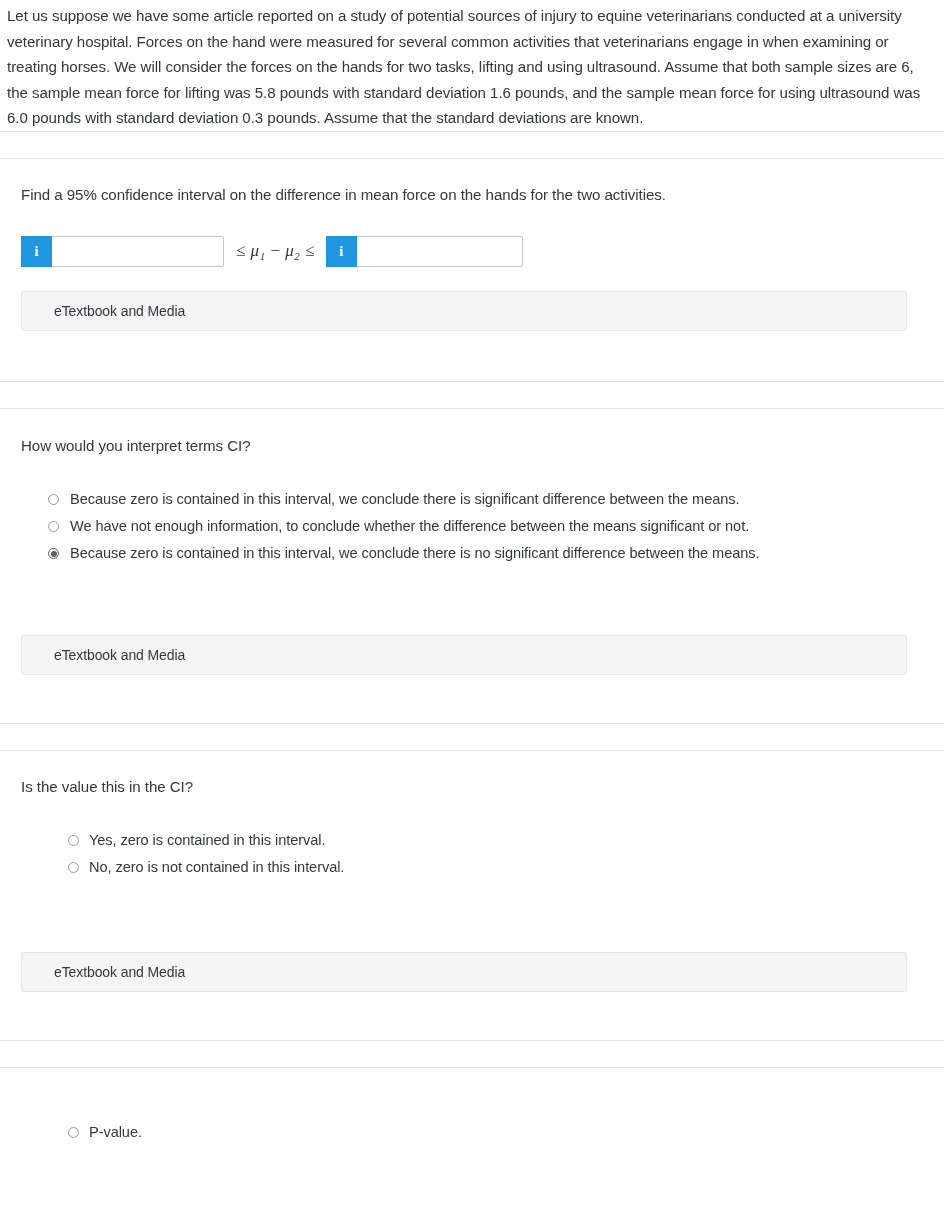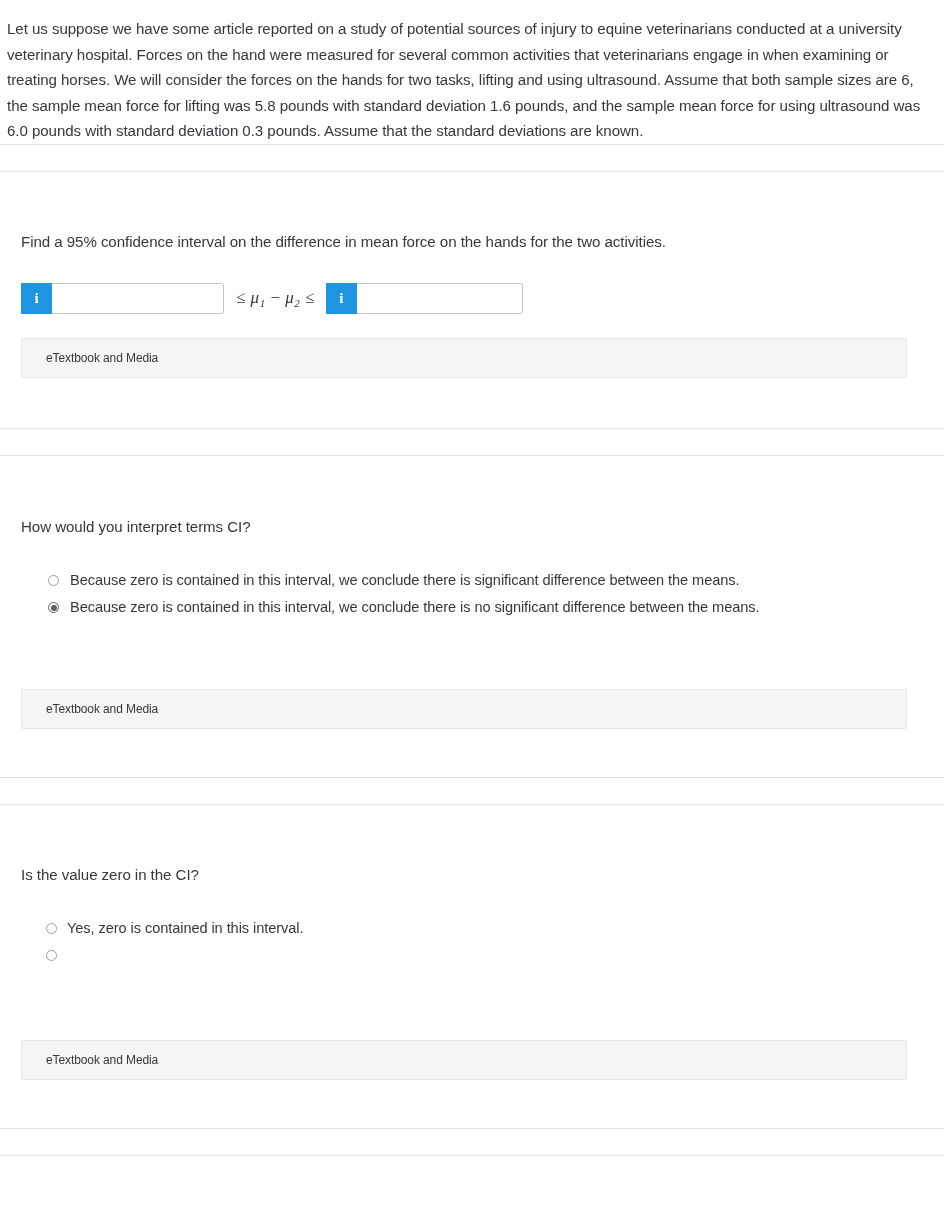--- a/index.html
+++ b/index.html
@@ -13,21 +13,21 @@
     height: 1206px;
     font-family: "Liberation Sans", sans-serif;
     color: #3b4044;
     overflow: hidden;
   }
 
   .page { width: 944px; position: relative; }
 
   
   .intro {
-    padding: 16px 22px 0 7px;
+    padding: 3px 22px 0 7px;
     font-size: 15.1px;
     line-height: 25.6px;
     color: #33383c;
     letter-spacing: -0.06px;
   }
 
   
   .sep { width: 100%; }
   .sep .rule {
     height: 1px;
@@ -37,21 +37,20 @@
   .sep .band { height: 26px; background: #ffffff; }
 
   
   .qblock { padding: 0 12px 0 0; }
   .qtext {
     padding: 0 22px 0 21px;
     font-size: 15.1px;
     line-height: 25px;
     color: #33383c;
     letter-spacing: -0.06px;
-    margin-top: 34px;
   }
 
   
   .answer-row {
     display: flex;
     align-items: center;
     padding-left: 21px;
     margin-top: 29px;
   }
   .field-wrap {
@@ -105,22 +104,22 @@
 
   
   .etextbook {
     margin: 24px 25px 0 21px;
     height: 40px;
     background: #f5f5f6;
     border: 1px solid #e6e7e8;
     border-radius: 2px;
     display: flex;
     align-items: center;
-    padding-left: 24px;
-    font-size: 12px;
+    padding-left: 32px;
+    font-size: 14px;
     color: #33383c;
     cursor: pointer;
     letter-spacing: -0.1px;
   }
 
   
   .options { margin-top: 30px; }
   .opt {
     display: flex;
     align-items: flex-start;
@@ -153,21 +152,21 @@
     background: #5b6065;
   }
   .opt .olabel {
     margin-left: 11px;
     font-size: 14.6px;
     line-height: 23px;
     color: #33383c;
     letter-spacing: -0.08px;
     white-space: nowrap;
   }
-  .options.tight .opt { padding-left: 46px; }
+  .options.tight .opt { padding-left: 68px; }
   .options.tight .opt .olabel { margin-left: 10px; }
 </style>
 </head>
 <body>
 
 <div class="page">
 
   <div class="intro">Let us suppose we have some article reported on a study of potential sources of injury to equine veterinarians conducted at a university veterinary hospital. Forces on the hand were measured for several common activities that veterinarians engage in when examining or treating horses. We will consider the forces on the hands for two tasks, lifting and using ultrasound. Assume that both sample sizes are 6, the sample mean force for lifting was 5.8 pounds with standard deviation 1.6 pounds, and the sample mean force for using ultrasound was 6.0 pounds with standard deviation 0.3 pounds. Assume that the standard deviations are known.</div>
 
   <div class="sep">
@@ -212,48 +211,53 @@
 
   <div class="qblock">
     <div style="height:24px"></div>
     <div class="qtext">How would you interpret terms CI?</div>
 
     <div class="options">
       <div class="opt">
         <span class="radio"></span>
         <span class="olabel">Because zero is contained in this interval, we conclude there is significant difference between the means.</span>
       </div>
+      <div class="opt">
+        <span class="radio"></span>
+        <span class="olabel">We have not enough information, to conclude whether the difference between the means significant or not.</span>
+      </div>
       <div class="opt checked">
         <span class="radio"></span>
         <span class="olabel">Because zero is contained in this interval, we conclude there is no significant difference between the means.</span>
       </div>
     </div>
 
     <div style="height:42px"></div>
     <div class="etextbook">eTextbook and Media</div>
     <div style="height:48px"></div>
   </div>
 
   <div class="sep">
     <div class="rule"></div>
     <div class="band"></div>
     <div class="rule"></div>
   </div>
 
   <div class="qblock">
     <div style="height:23px"></div>
-    <div class="qtext">Is the value zero in the CI?</div>
+    <div class="qtext">Is the value this in the CI?</div>
 
     <div class="options tight">
       <div class="opt">
         <span class="radio"></span>
         <span class="olabel">Yes, zero is contained in this interval.</span>
       </div>
       <div class="opt">
         <span class="radio"></span>
+        <span class="olabel">No, zero is not contained in this interval.</span>
       </div>
     </div>
 
     <div style="height:45px"></div>
     <div class="etextbook">eTextbook and Media</div>
     <div style="height:48px"></div>
   </div>
 
   <div class="sep">
     <div class="rule"></div>

